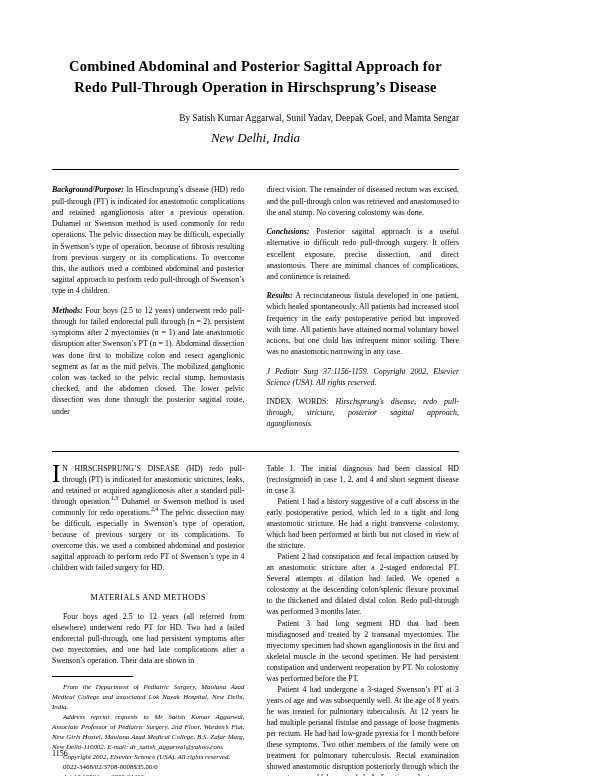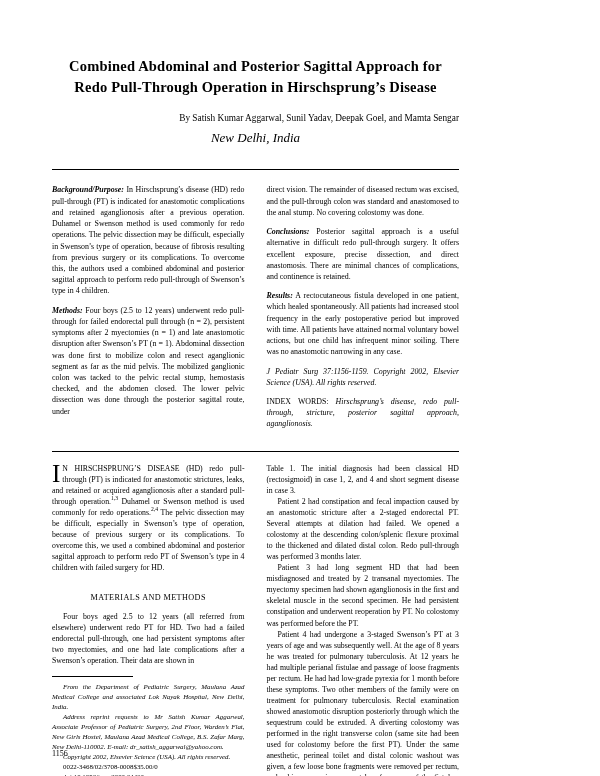--- a/index.html
+++ b/index.html
@@ -165,21 +165,21 @@
   <div class="affil">New Delhi, India</div>
 
   <hr class="rule">
 
   <div class="abstract">
     <div class="col">
       <p><span class="lead">Background/Purpose:</span><span> In Hirschsprung’s disease (HD) redo pull-through (PT) is indicated for anastomotic complications and retained aganglionosis after a previous operation. Duhamel or Swenson method is used commonly for redo operations. The pelvic dissection may be difficult, especially in Swenson’s type of operation, because of fibrosis resulting from previous surgery or its complications. To overcome this, the authors used a combined abdominal and posterior sagittal approach to perform redo pull-through of Swenson’s type in 4 children.</span></p>
       <p><span class="lead">Methods:</span><span> Four boys (2.5 to 12 years) underwent redo pull-through for failed endorectal pull through (n = 2), persistent symptoms after 2 myectomies (n = 1) and late anastomotic disruption after Swenson’s PT (n = 1). Abdominal dissection was done first to mobilize colon and resect aganglionic segment as far as the mid pelvis. The mobilized ganglionic colon was tacked to the pelvic rectal stump, hemostasis checked, and the abdomen closed. The lower pelvic dissection was done through the posterior sagittal route, under</span></p>
     </div>
     <div class="col">
-      <p>direct vision. The remainder of diseased rectum was excised, and the pull-through colon was standard and anastomosed to the anal stump. No covering colostomy was done.</p>
+      <p>direct vision. The remainder of diseased rectum was excised, and the pull-through colon was retrieved and anastomosed to the anal stump. No covering colostomy was done.</p>
       <p><span class="lead">Conclusions:</span><span> Posterior sagittal approach is a useful alternative in difficult redo pull-through surgery. It offers excellent exposure, precise dissection, and direct anastomosis. There are minimal chances of complications, and continence is retained.</span></p>
       <p><span class="lead">Results:</span><span> A rectocutaneous fistula developed in one patient, which healed spontaneously. All patients had increased stool frequency in the early postoperative period but improved with time. All patients have attained normal voluntary bowel actions, but one child has infrequent minor soiling. There was no anastomotic narrowing in any case.</span></p>
       <p class="cite">J Pediatr Surg 37:1156-1159. Copyright 2002, Elsevier Science (USA). All rights reserved.</p>
       <p class="kw"><span>INDEX WORDS:</span><span class="ital"> Hirschsprung’s disease, redo pull-through, stricture, posterior sagittal approach, aganglionosis.</span></p>
     </div>
   </div>
 
   <hr class="body-rule">
 
   <div class="columns">
@@ -197,20 +197,21 @@
         <p style="text-indent:11px;margin:0;">From the Department of Pediatric Surgery, Maulana Azad Medical College and associated Lok Nayak Hospital, New Delhi, India.</p>
         <p style="text-indent:11px;margin:0;">Address reprint requests to Mr Satish Kumar Aggarwal, Associate Professor of Pediatric Surgery, 2nd Floor, Warden’s Flat, New Girls Hostel, Maulana Azad Medical College, B.S. Zafar Marg, New Delhi-110002. E-mail: dr_satish_aggarwal@yahoo.com.</p>
         <p style="text-indent:11px;margin:0;">Copyright 2002, Elsevier Science (USA). All rights reserved.</p>
         <p class="plain" style="text-indent:11px;margin:0;font-style:normal;">0022-3468/02/3708-0008$35.00/0</p>
         <p class="plain" style="text-indent:11px;margin:0;font-style:normal;">doi:10.1053/jpsu.2002.34462</p>
       </div>
     </div>
 
     <div class="col">
       <p class="noindent">Table 1. The initial diagnosis had been classical HD (rectosigmoid) in case 1, 2, and 4 and short segment disease in case 3.</p>
+      <p>Patient 1 had a history suggestive of a cuff abscess in the early postoperative period, which led to a tight and long anastomotic stricture. He had a right transverse colostomy, which had been performed at birth but not closed in view of the stricture.</p>
       <p>Patient 2 had constipation and fecal impaction caused by an anastomotic stricture after a 2-staged endorectal PT. Several attempts at dilation had failed. We opened a colostomy at the descending colon/splenic flexure proximal to the thickened and dilated distal colon. Redo pull-through was performed 3 months later.</p>
       <p>Patient 3 had long segment HD that had been misdiagnosed and treated by 2 transanal myectomies. The myectomy specimen had shown aganglionosis in the first and skeletal muscle in the second specimen. He had persistent constipation and underwent reoperation by PT. No colostomy was performed before the PT.</p>
       <p>Patient 4 had undergone a 3-staged Swenson’s PT at 3 years of age and was subsequently well. At the age of 8 years he was treated for pulmonary tuberculosis. At 12 years he had multiple perianal fistulae and passage of loose fragments per rectum. He had had low-grade pyrexia for 1 month before these symptoms. Two other members of the family were on treatment for pulmonary tuberculosis. Rectal examination showed anastomotic disruption posteriorly through which the sequestrum could be extruded. A diverting colostomy was performed in the right transverse colon (same site had been used for colostomy before the first PT). Under the same anesthetic, perineal toilet and distal colonic washout was given, a few loose bone fragments were removed per rectum, and a biopsy specimen was taken from one of the fistulae. Although the histopathologic examination showed nonspecific inflammation and no acid fast bacteria (AFB) could be demonstrated, a diagnosis of tubercular osteomyelitis with secondary anastomotic dis-</p>
     </div>
 
   </div>
 
   <div class="footer">
     <div class="pagenum">1156</div>
   </div>

